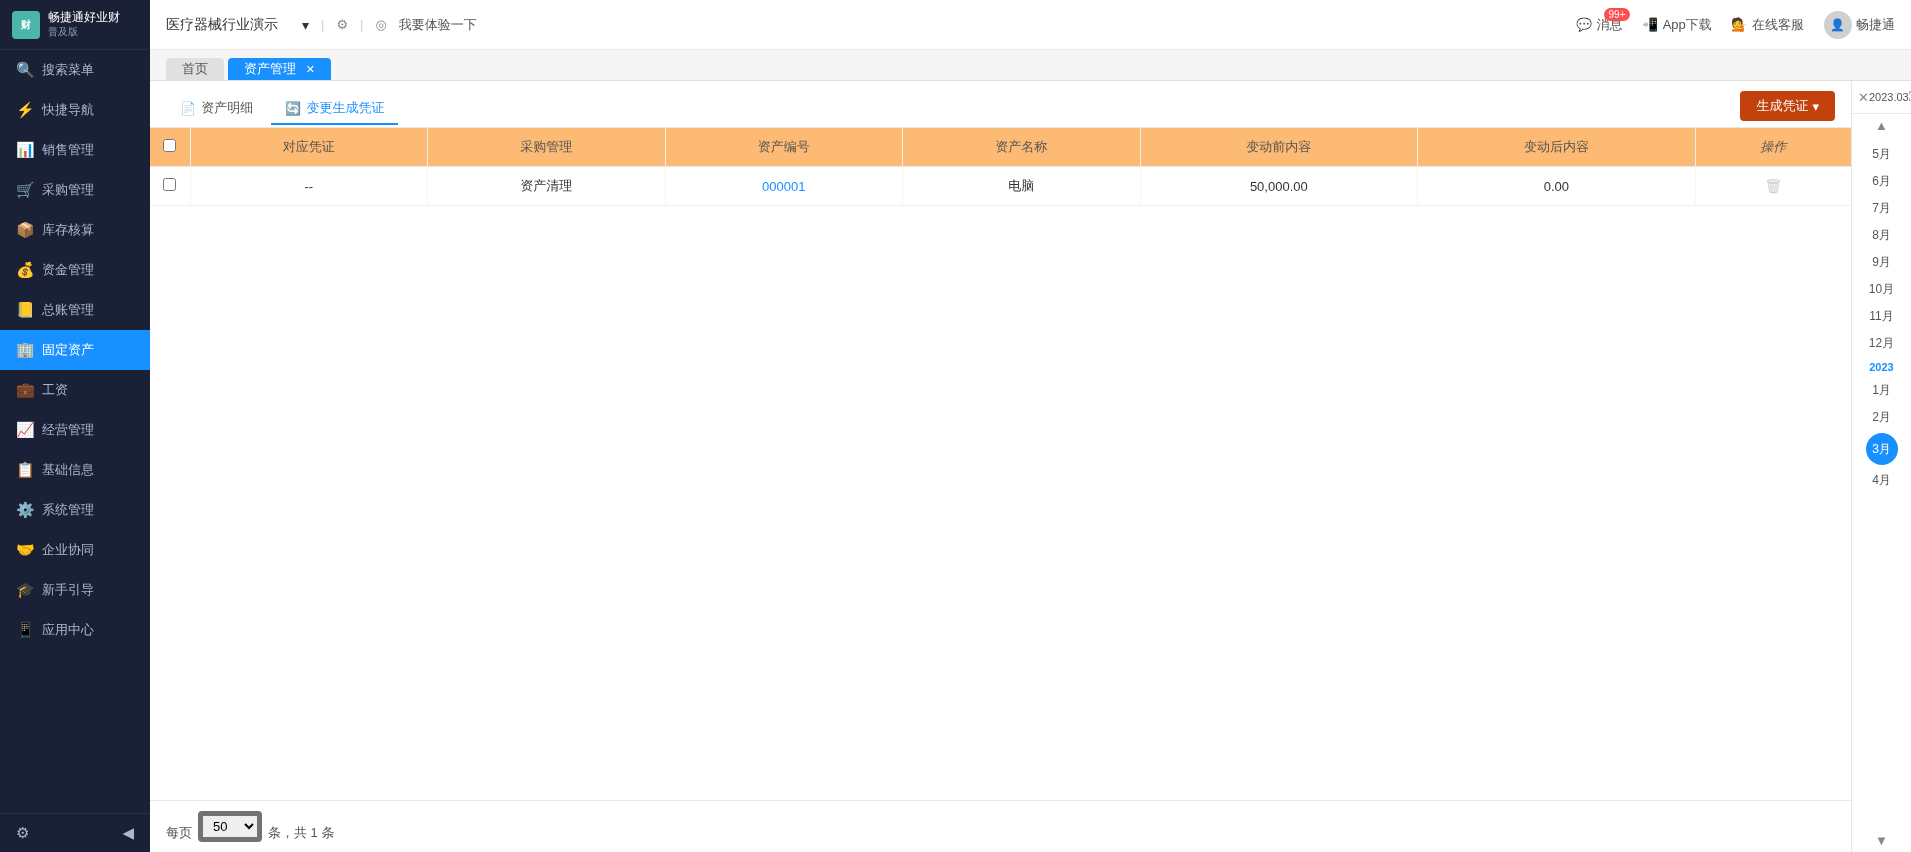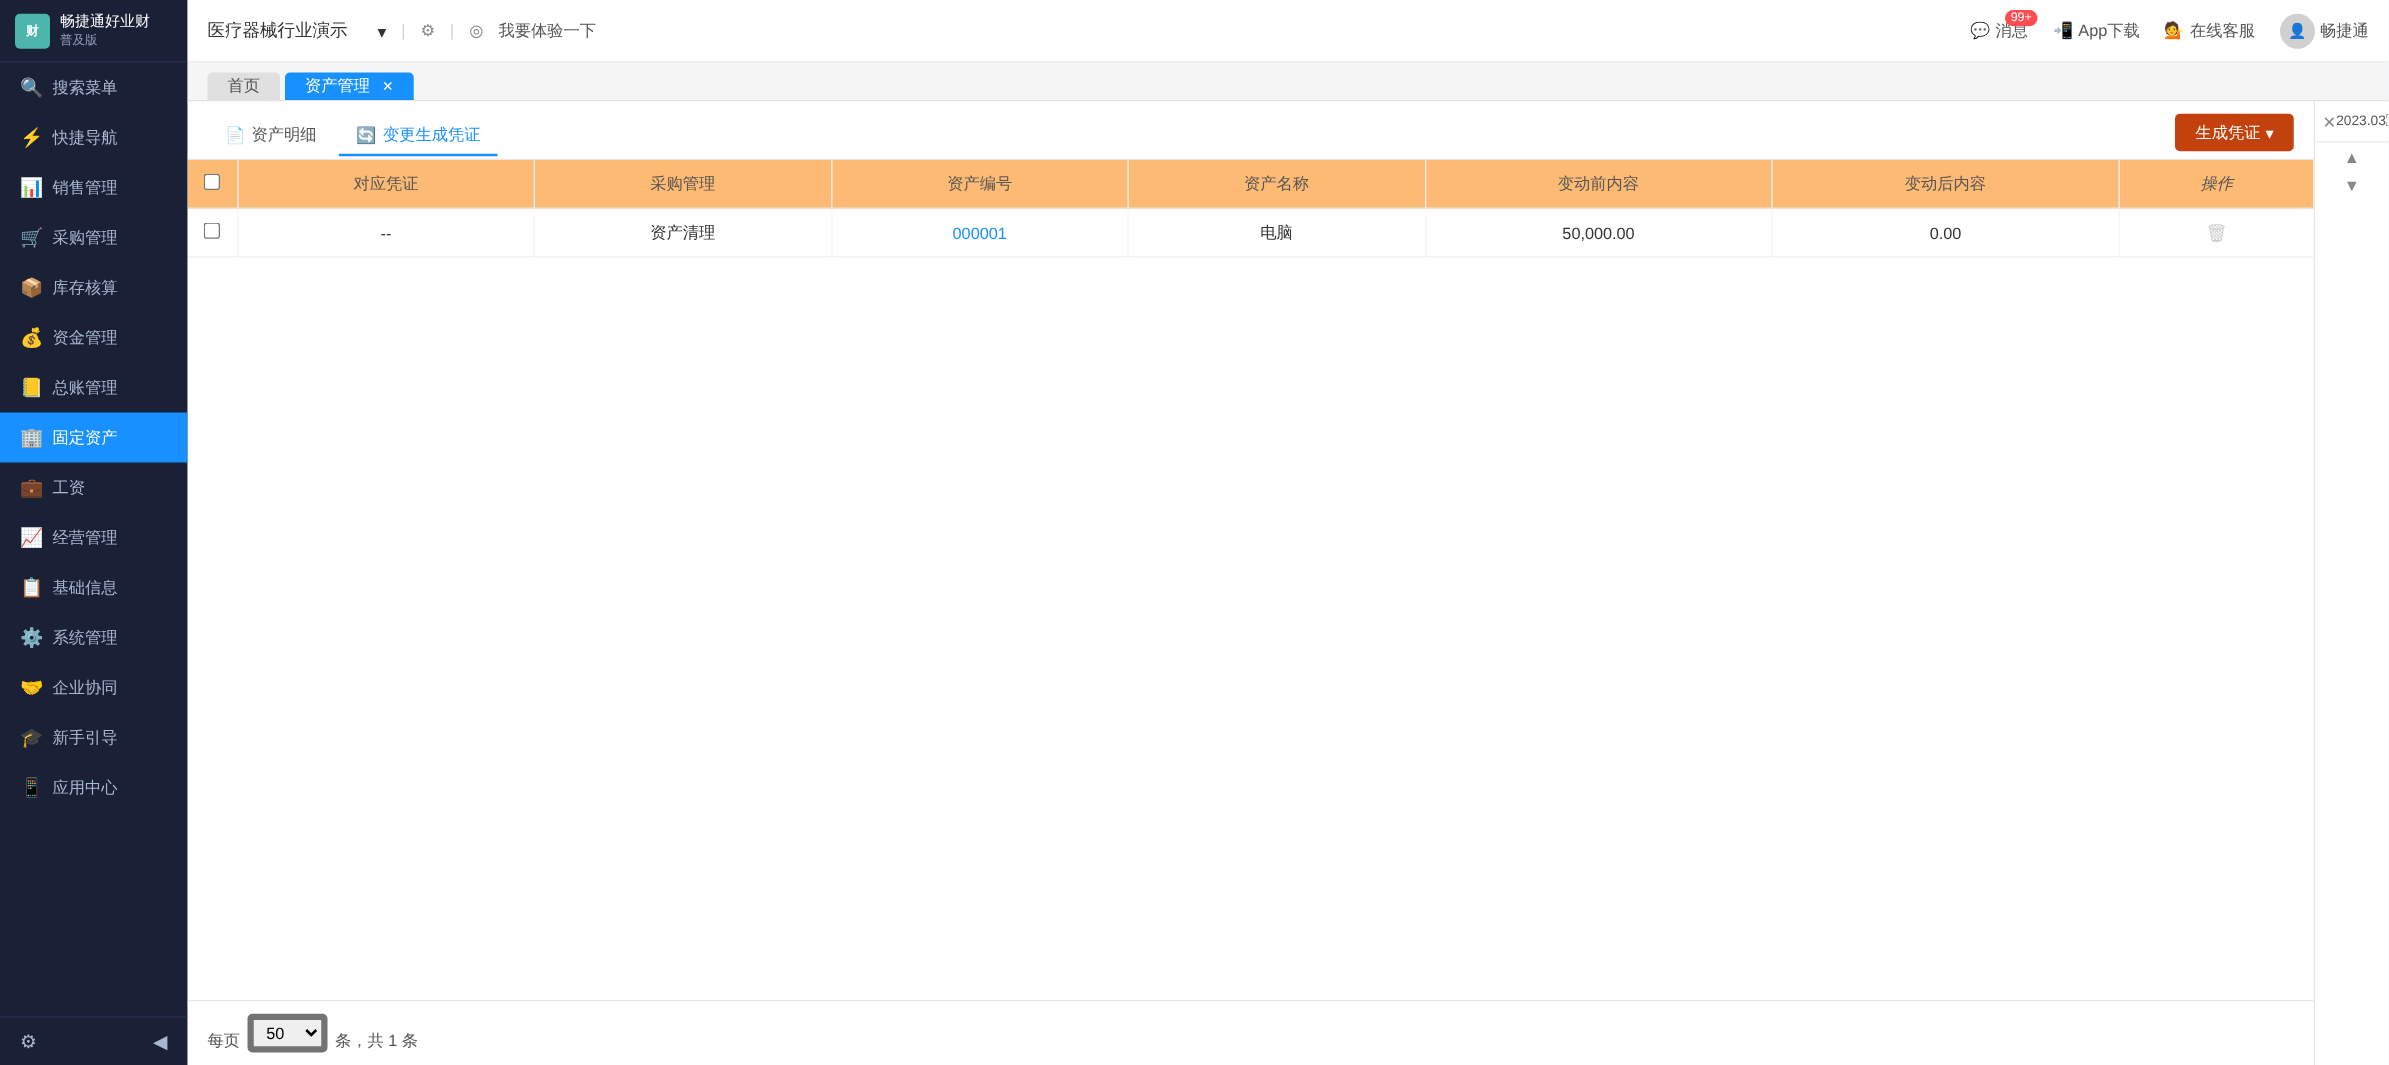--- a/index.html
+++ b/index.html
@@ -541,16 +541,31 @@
       </div>
     </div>
 
     <div class="side-panel">
       <div class="side-panel-header">
         <span class="side-panel-close">✕</span>
         <span>2023.03</span>
         <span class="side-panel-expand">⛶</span>
       </div>
       <div class="side-panel-nav">▲</div>
+      <div class="side-panel-months" id="side-panel-months">
+      <div class="month-item">5月</div>
+          <div class="month-item">6月</div>
+          <div class="month-item">7月</div>
+          <div class="month-item">8月</div>
+          <div class="month-item">9月</div>
+          <div class="month-item">10月</div>
+          <div class="month-item">11月</div>
+          <div class="month-item">12月</div>
+          <div class="side-panel-year-label">2023</div>
+          <div class="month-item">1月</div>
+          <div class="month-item">2月</div>
+          <div class="month-item active">3月</div>
+          <div class="month-item">4月</div>
+        </div>
       <div class="side-panel-nav">▼</div>
     </div>
   </div>
 </div>
 
 </body></html>

